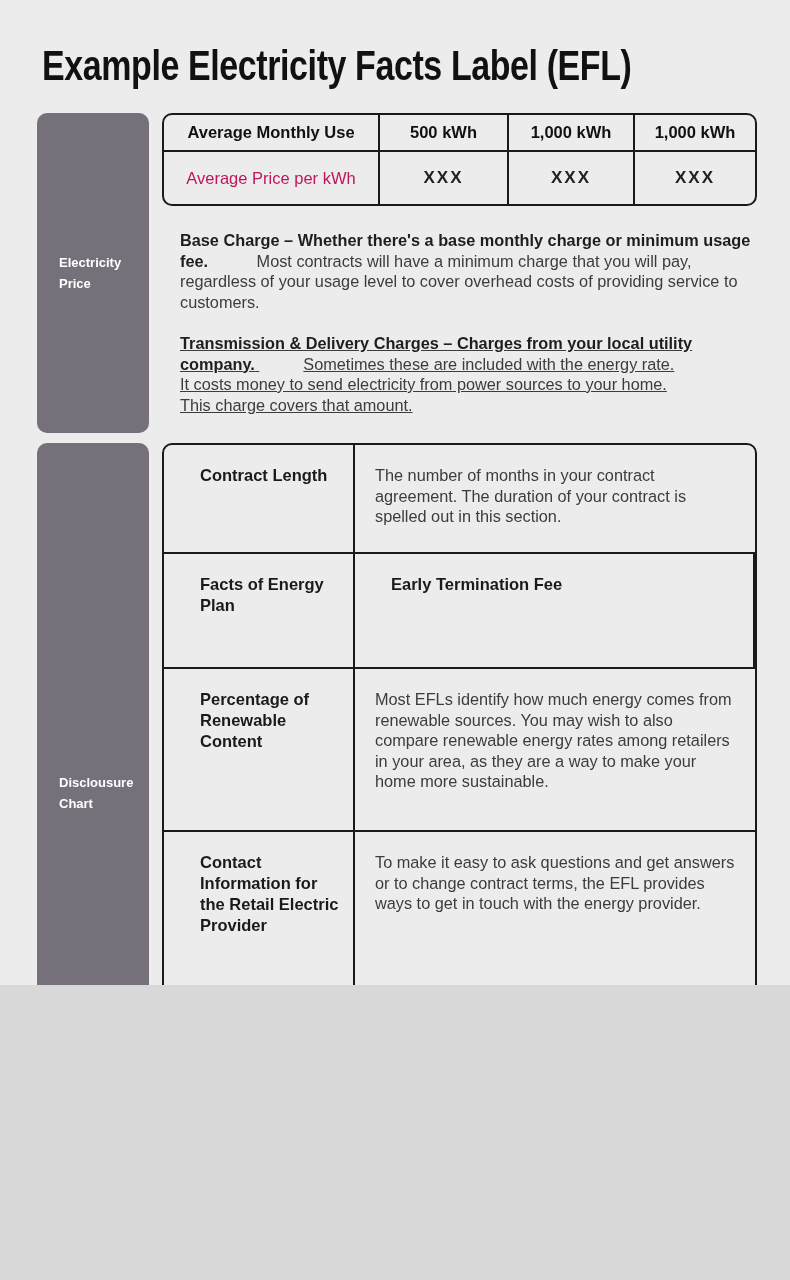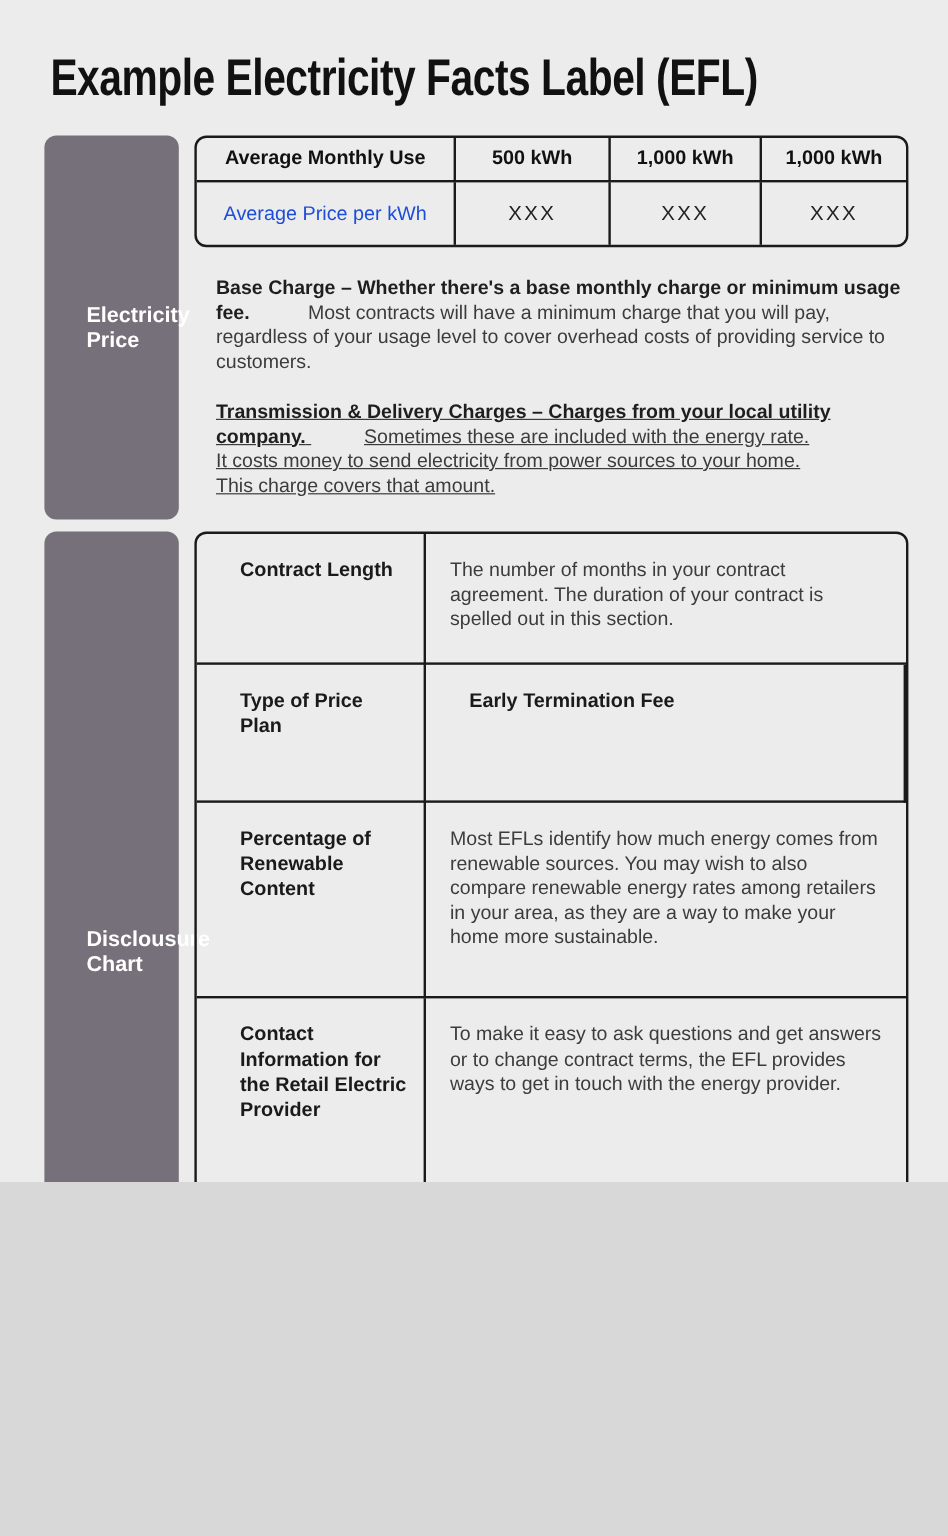--- a/index.html
+++ b/index.html
@@ -12,38 +12,38 @@
   .canvas{position:relative;width:790px;height:985px;background:var(--bg);overflow:hidden;margin:0 auto;}
 
   
   .title{position:absolute;left:42px;top:42px;white-space:nowrap;
          font-size:43px;font-weight:bold;color:var(--heading);letter-spacing:-0.5px;
          transform:scaleX(0.79);transform-origin:0 0;line-height:1.1;}
 
   
   .panel{position:absolute;background:var(--panel);border-radius:10px;
          display:flex;align-items:center;}
-  .panel-label{color:var(--white);font-weight:bold;font-size:18px;line-height:21px;
-               padding-left:35px;white-space:pre-line;}
+  .panel-label{color:var(--white);font-weight:bold;font-size:13px;line-height:21px;
+               padding-left:22px;white-space:pre-line;}
   .panel-price{left:37px;top:113px;width:112px;height:320px;}
   .panel-disclosure{left:37px;top:443px;width:112px;height:700px;}
 
   
   .gtable{position:absolute;display:grid;border:2px solid var(--line);border-radius:10px;}
   .gtable .cell{border-right:2px solid var(--line);border-bottom:2px solid var(--line);}
   .gtable .cell.lc{border-right:none;}
   .gtable .cell.lr{border-bottom:none;}
 
   
   .price-table{left:162px;top:113px;width:595px;height:93px;
                grid-template-columns:216px 129px 126px 1fr;grid-template-rows:37px 1fr;}
   .price-table .cell{display:flex;align-items:center;justify-content:center;color:var(--heading);}
   .price-table .hd{font-weight:bold;font-size:16.5px;}
-  .price-table .rowlabel{font-weight:normal;font-size:16.5px;color:#1d4ed8;}
-  .price-table .xxx{font-weight:normal;font-size:17px;letter-spacing:2px;color:#222;}
+  .price-table .rowlabel{font-weight:normal;font-size:16.5px;color:#be185d;}
+  .price-table .xxx{font-weight:bold;font-size:17px;letter-spacing:2px;color:#222;}
 
   
   .paras{position:absolute;left:180px;top:230px;width:585px;}
   .paras p{font-size:16.3px;line-height:20.5px;color:var(--body);}
   .paras p + p{margin-top:21px;text-decoration:underline;}
   .paras b{color:#1E1E1E;}
   .paras .rest{white-space:pre-line;margin-left:44px;}
 
   
   .disc-table{left:162px;top:443px;width:595px;height:700px;
@@ -102,21 +102,21 @@
 
   <div class="panel panel-disclosure">
     <div class="panel-label">Disclousure
 Chart</div>
   </div>
 
   <div class="gtable disc-table">
     <div class="cell term">Contract Length</div>
     <div class="cell desc lc">The number of months in your contract agreement. The duration of your contract is spelled out in this section.</div>
 
-    <div class="cell term">Type of Price Plan</div>
+    <div class="cell term">Facts of Energy Plan</div>
 
     <div class="cell term">Early Termination Fee</div>
 
     <div class="cell term">Percentage of Renewable Content</div>
     <div class="cell desc lc">Most EFLs identify how much energy comes from renewable sources. You may wish to also compare renewable energy rates among retailers in your area, as they are a way to make your home more sustainable.</div>
 
     <div class="cell term lr">Contact Information for the Retail Electric Provider</div>
     <div class="cell desc lc lr">To make it easy to ask questions and get answers or to change contract terms, the EFL provides ways to get in touch with the energy provider.</div>
   </div>
 

